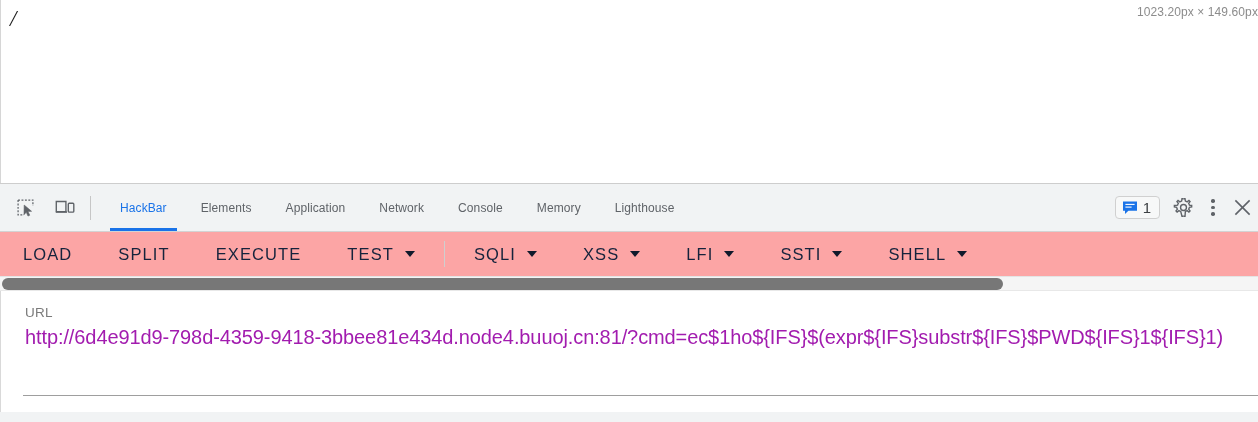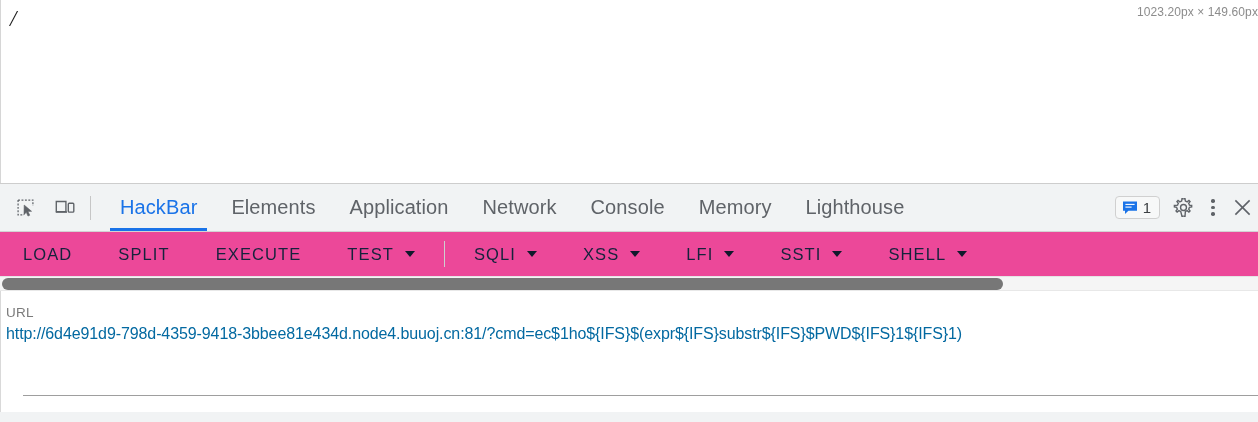--- a/index.html
+++ b/index.html
@@ -92,21 +92,21 @@
   }
   .tabs {
     display: flex;
     align-items: stretch;
     margin-left: 6px;
   }
   .tab {
     display: flex;
     align-items: center;
     padding: 0 17px;
-    font-size: 20px;
+    font-size: 12px;
     color: #5f6368;
     letter-spacing: 0.1px;
     cursor: pointer;
     position: relative;
     white-space: nowrap;
   }
   .tab.active { color: #1a73e8; }
   .tab.active::after {
     content: "";
     position: absolute;
@@ -158,21 +158,21 @@
     display: flex; align-items: center; justify-content: center;
     cursor: pointer;
     border-radius: 3px;
     margin-right: -2px;
   }
 
   
   .hackbar-toolbar {
     position: relative;
     height: 45px;
-    background: #ec4899;
+    background: #fca5a5;
     display: flex;
     align-items: center;
     overflow: hidden;
     border-bottom: 1px solid #e4e4e4;
   }
   .hb-btn {
     display: flex;
     align-items: center;
     gap: 11px;
     padding: 0 13px;
@@ -218,31 +218,31 @@
     border-radius: 7px;
     cursor: pointer;
   }
 
   
   .url-area {
     position: relative;
     background: #ffffff;
     height: 121px;
     border-left: 1px solid #d9d9d9;
-    padding: 14px 18px 0 5px;
+    padding: 14px 18px 0 24px;
   }
   .url-label {
     font-size: 13.5px;
     color: #7a7a7a;
     letter-spacing: 0.2px;
     margin-bottom: 3px;
   }
   .url-value {
-    font-size: 16px;
-    color: #0369a1;
+    font-size: 20px;
+    color: #a21caf;
     line-height: 1.42;
     letter-spacing: -0.1px;
     word-break: break-all;
     white-space: pre-wrap;
     border: none;
     outline: none;
     padding: 0;
     background: transparent;
     width: 100%;
     font-family: "Liberation Sans", sans-serif;

